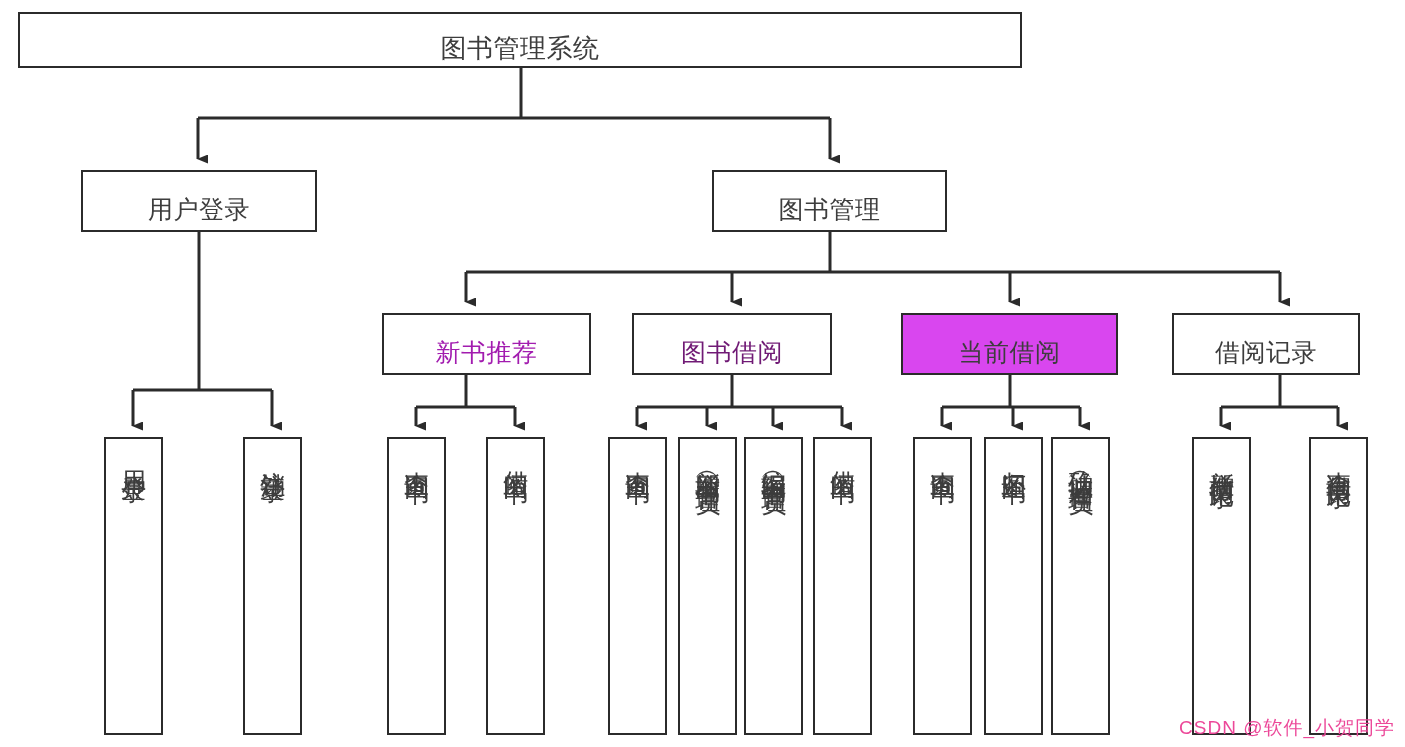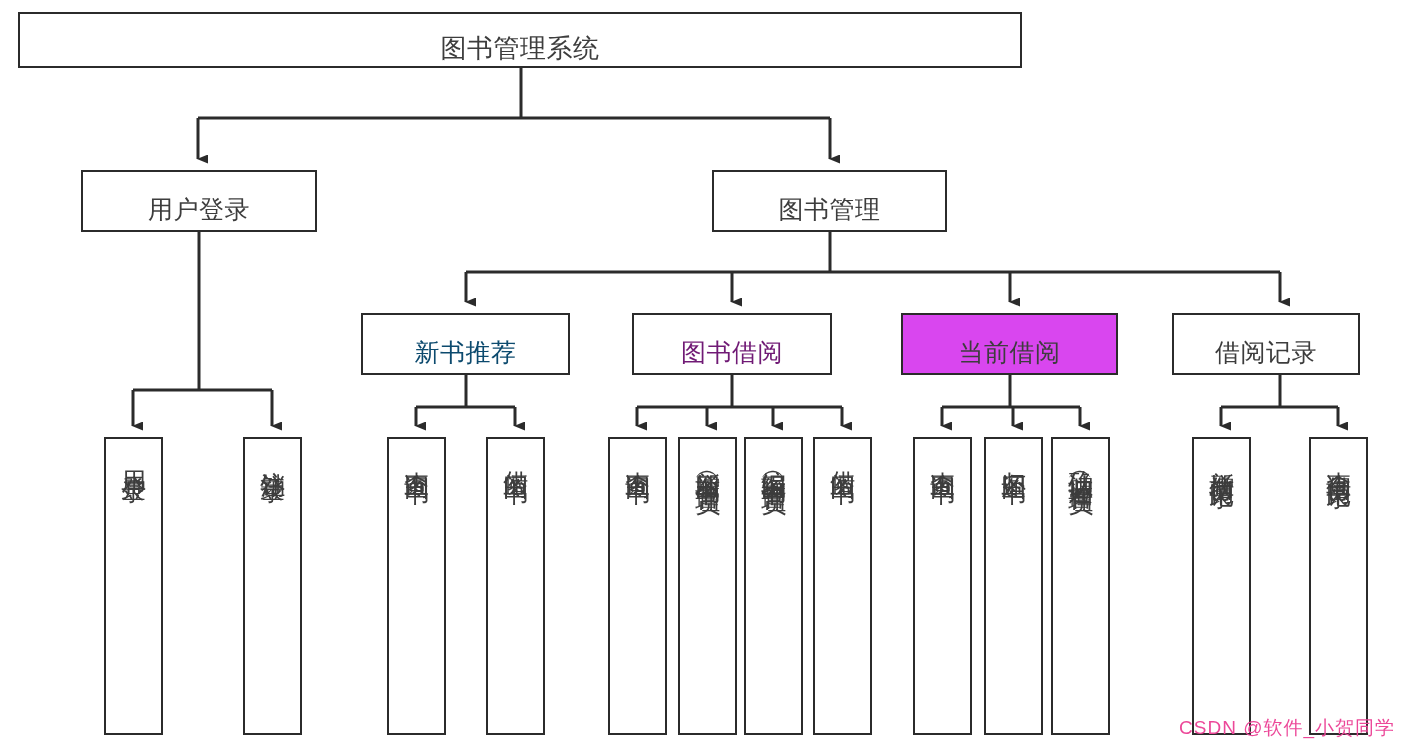--- a/index.html
+++ b/index.html
@@ -121,21 +121,21 @@
   <div id="node-layer">
       <div class="node horizontal root" style="left: 18px; top: 12px; width: 1004px; height: 56px; border-color: rgb(43, 43, 43); background: rgb(255, 255, 255); color: rgb(61, 61, 61);">
         <span class="label">图书管理系统</span>
       </div>
       <div class="node horizontal" style="left: 81px; top: 170px; width: 236px; height: 62px; border-color: rgb(43, 43, 43); background: rgb(255, 255, 255); color: rgb(61, 61, 61);">
         <span class="label">用户登录</span>
       </div>
       <div class="node horizontal" style="left: 712px; top: 170px; width: 235px; height: 62px; border-color: rgb(43, 43, 43); background: rgb(255, 255, 255); color: rgb(61, 61, 61);">
         <span class="label">图书管理</span>
       </div>
-      <div class="node horizontal" style="left: 361px; top: 313px; width: 209px; height: 62px; border-color: rgb(43, 43, 43); background: rgb(255, 255, 255); color: #0c4a6e;">
+      <div class="node horizontal" style="left: 382px; top: 313px; width: 209px; height: 62px; border-color: rgb(43, 43, 43); background: rgb(255, 255, 255); color: #a21caf;">
         <span class="label">新书推荐</span>
       </div>
       <div class="node horizontal" style="left: 632px; top: 313px; width: 200px; height: 62px; border-color: rgb(43, 43, 43); background: rgb(255, 255, 255); color: #701a75;">
         <span class="label">图书借阅</span>
       </div>
       <div class="node horizontal" style="left: 901px; top: 313px; width: 217px; height: 62px; border-color: rgb(43, 43, 43); background: #d946ef; color: rgb(61, 61, 61);">
         <span class="label">当前借阅</span>
       </div>
       <div class="node horizontal" style="left: 1172px; top: 313px; width: 188px; height: 62px; border-color: rgb(43, 43, 43); background: rgb(255, 255, 255); color: rgb(61, 61, 61);">
         <span class="label">借阅记录</span>

